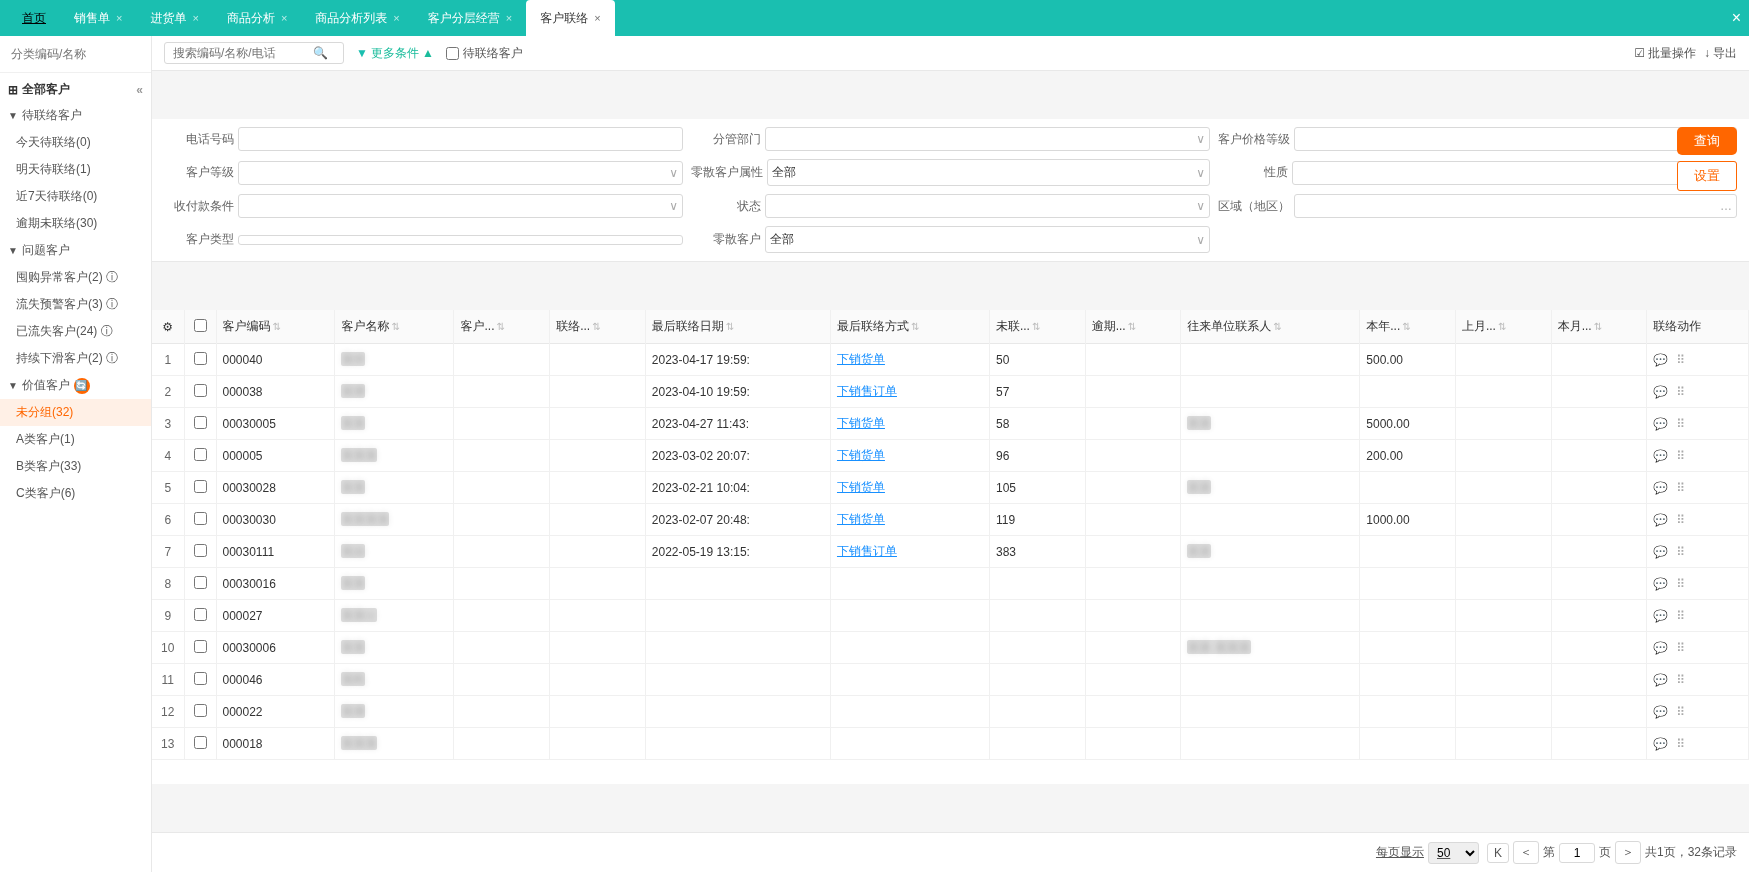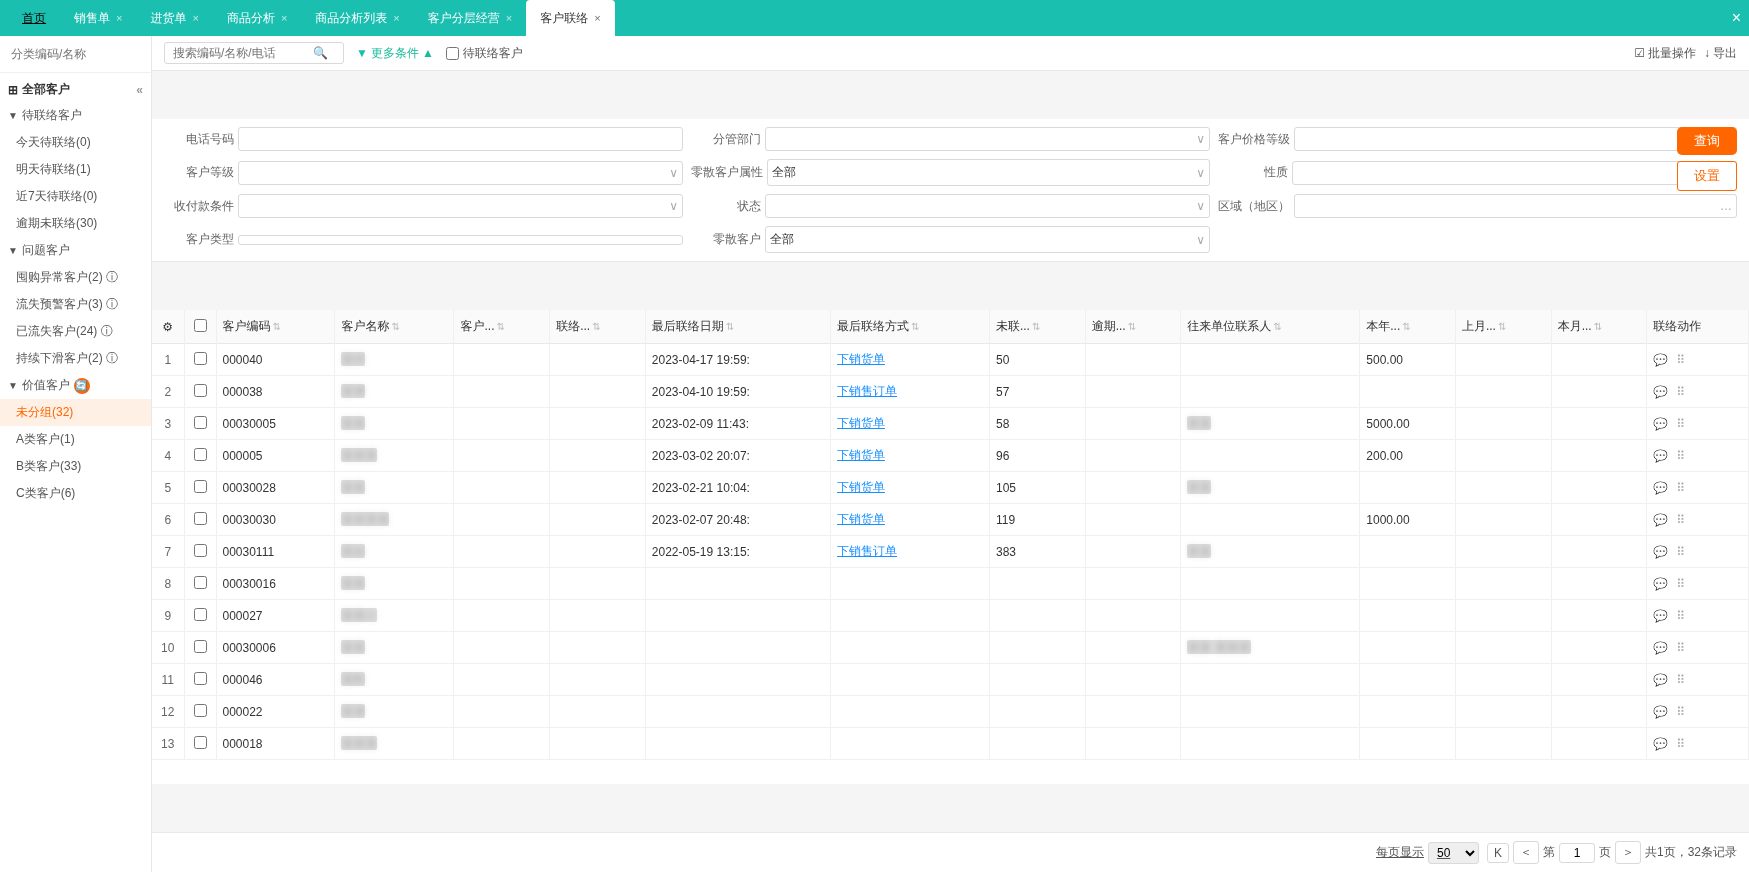--- a/index.html
+++ b/index.html
@@ -647,21 +647,21 @@
       </div>
     </td>
   </tr>
             <tr>
     <td class="td-num">3</td>
     <td class="checkbox-cell"><input type="checkbox" style=""></td>
     <td>00030005</td>
     <td><span class="blurred">某某</span></td>
     <td><span class="blurred"></span></td>
     <td><span class="blurred"></span></td>
-    <td>2023-02-09 11:43:</td>
+    <td>2023-04-27 11:43:</td>
     <td><span class="link-text">下销货单</span></td>
     <td>58</td>
     <td></td>
     <td><span class="blurred">某某</span></td>
     <td>5000.00</td>
     <td></td>
     <td></td>
     <td>
       <div class="action-icons">
         <span title="联络">💬</span>

